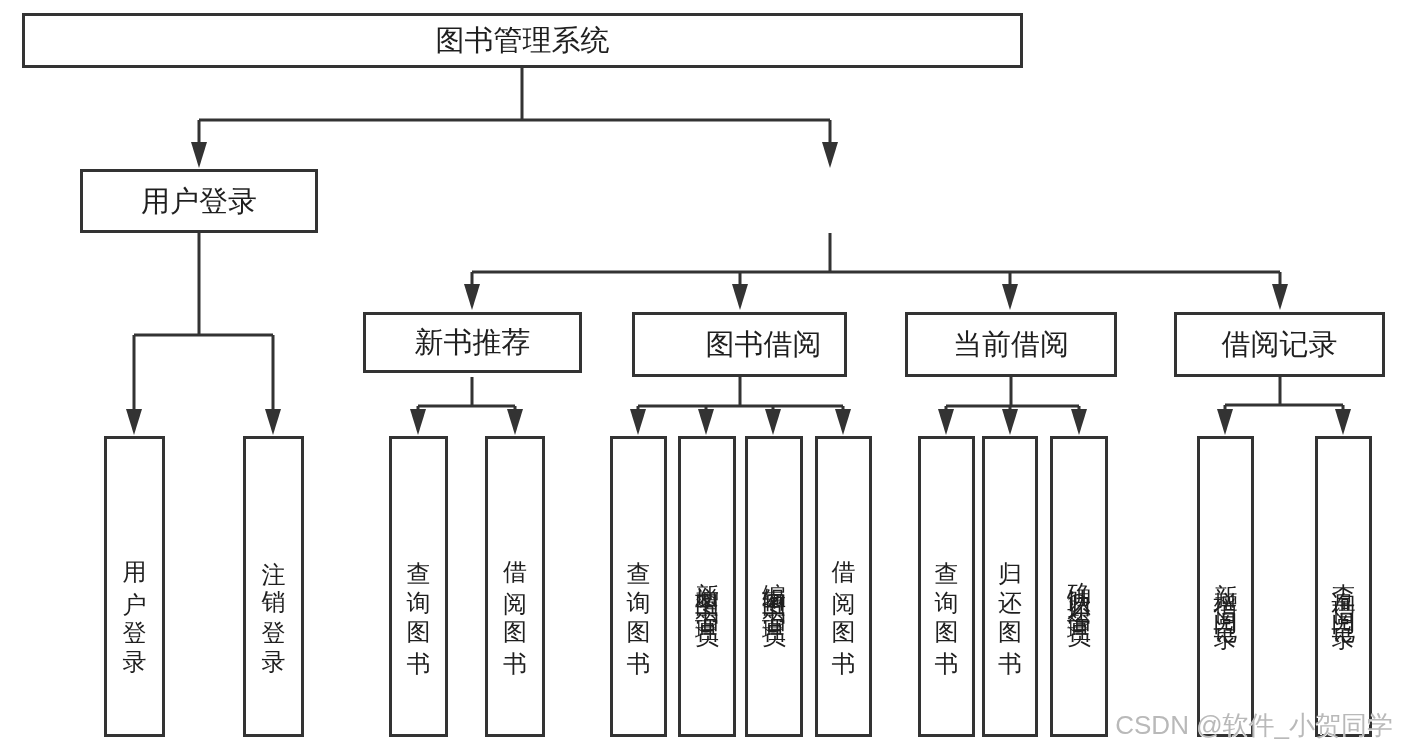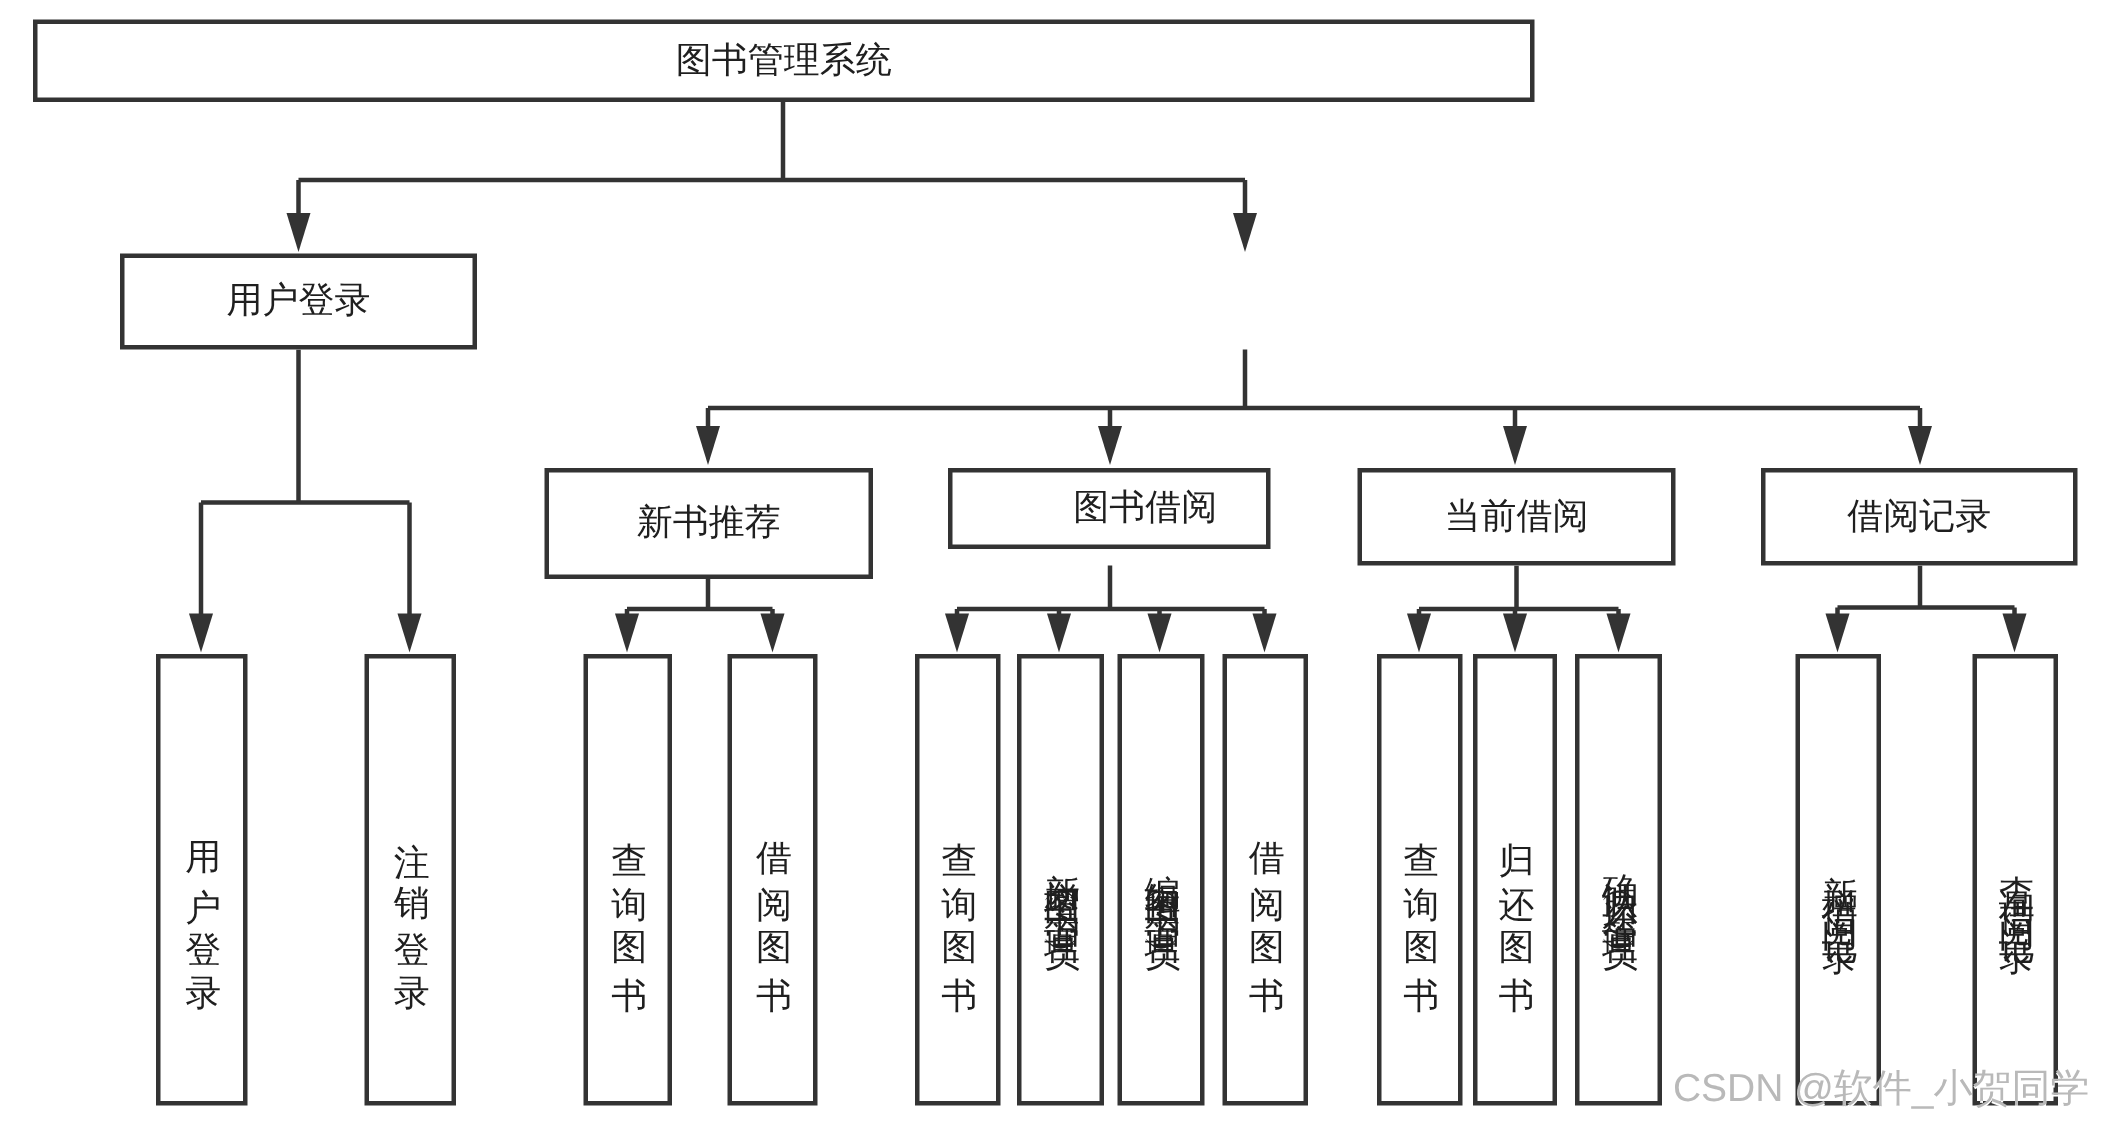--- a/index.html
+++ b/index.html
@@ -25,21 +25,21 @@
     position: absolute;
     box-sizing: border-box;
     border: 3px solid #333333;
     background: #ffffff;
     display: flex;
     align-items: center;
     justify-content: center;
     color: #1f1f1f;
   }
   .hlabel {
-    font-size: 24px;
+    font-size: 29px;
     line-height: 1;
     white-space: nowrap;
     color: #1f1f1f;
   }
   .leaf {
     top: 436px;
     height: 301px;
   }
   .vtext {
     writing-mode: vertical-rl;
@@ -100,24 +100,24 @@
   </svg>
 
   <div class="node" style="left:22px; top:13px; width:1001px; height:55px;">
     <span class="hlabel">图书管理系统</span>
   </div>
 
   <div class="node" style="left:80px; top:169px; width:238px; height:64px;">
     <span class="hlabel">用户登录</span>
   </div>
 
-  <div class="node" style="left:363px; top:312px; width:219px; height:74px;">
+  <div class="node" style="left:363px; top:312px; width:219px; height:61px;">
     <span class="hlabel">新书推荐</span>
   </div>
-  <div class="node" style="left:632px; top:312px; width:215px; height:54px;padding-left:48px;">
+  <div class="node" style="left:632px; top:312px; width:215px; height:65px;padding-left:48px;">
     <span class="hlabel">图书借阅</span>
   </div>
   <div class="node" style="left:905px; top:312px; width:212px; height:65px;">
     <span class="hlabel">当前借阅</span>
   </div>
   <div class="node" style="left:1174px; top:312px; width:211px; height:65px;">
     <span class="hlabel">借阅记录</span>
   </div>
 
   <div class="node leaf" style="left:104px; width:61px;">

